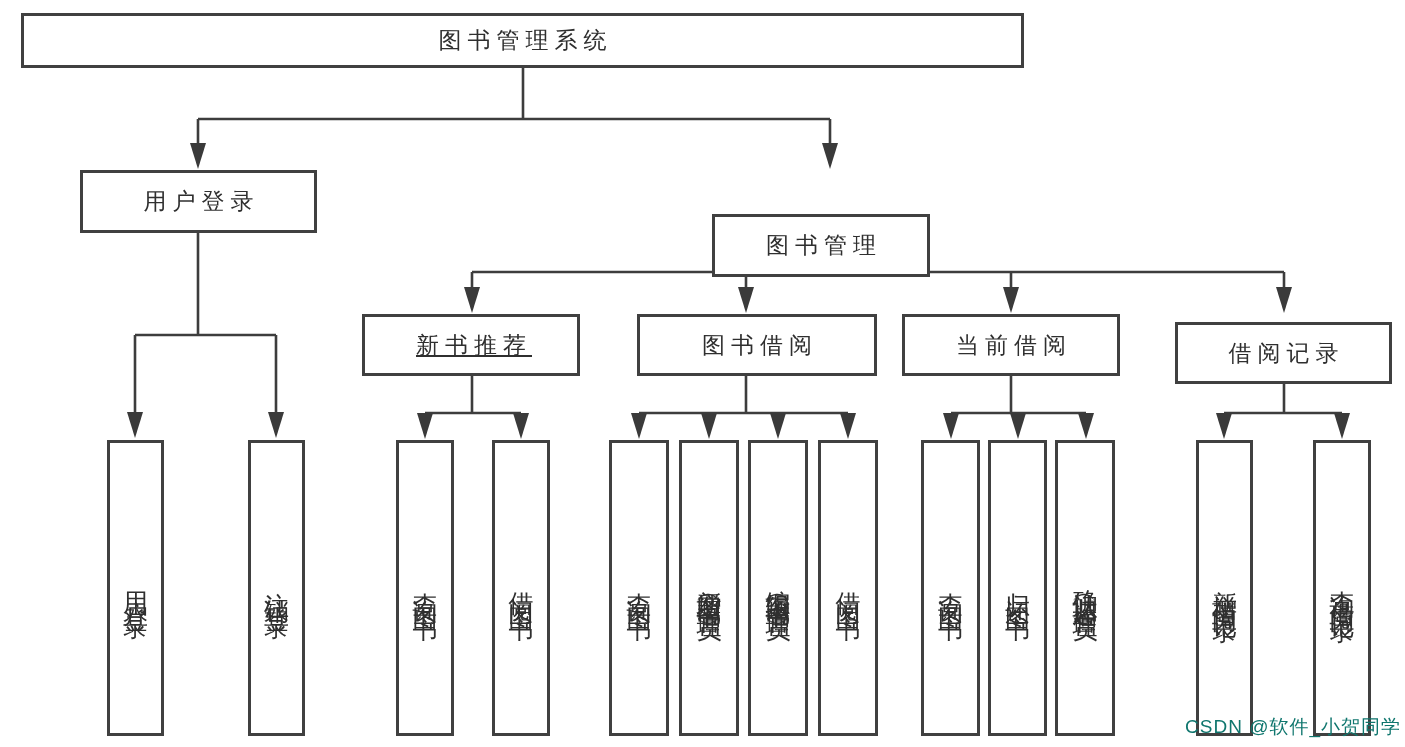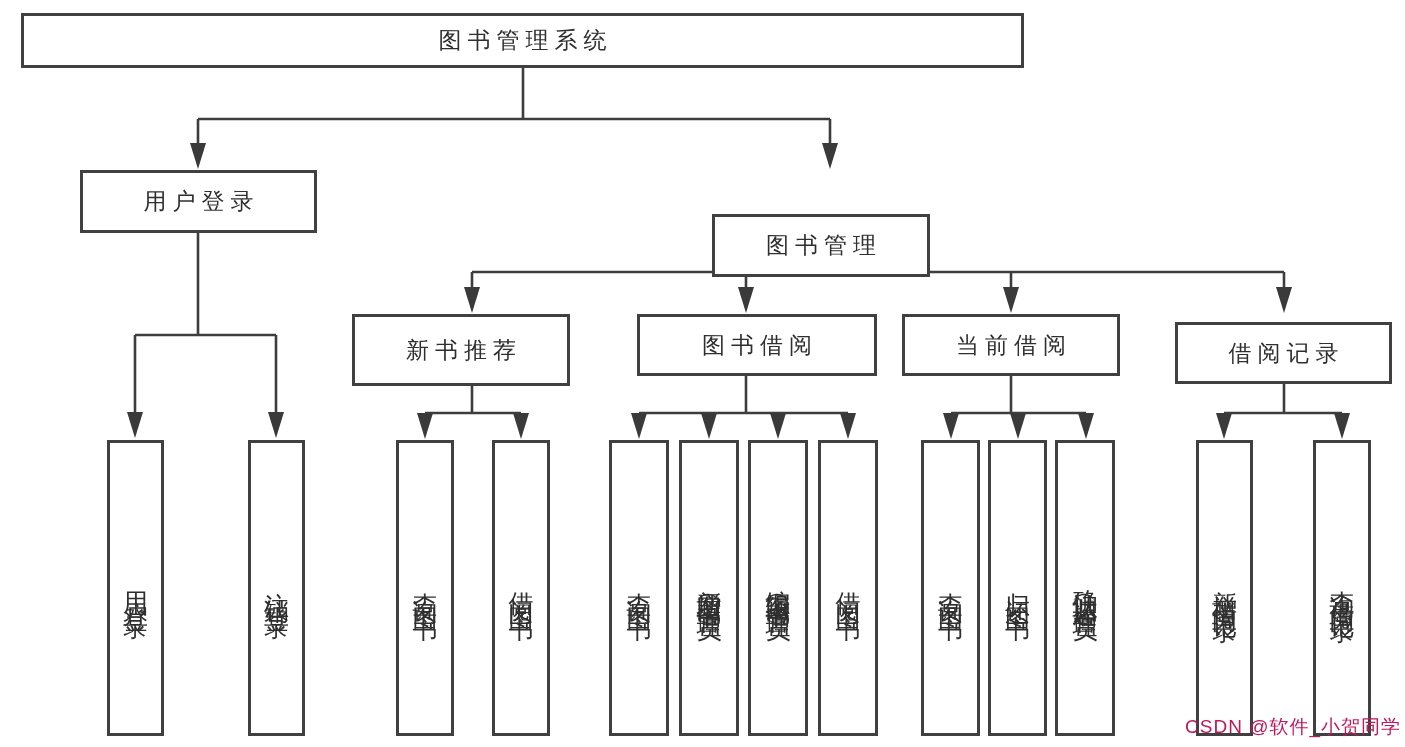--- a/index.html
+++ b/index.html
@@ -48,21 +48,21 @@
   }
   .v-short { letter-spacing: 8px; }
   .v-mid   { letter-spacing: 6px; }
   .v-long  { letter-spacing: 4px; }
   .watermark {
     position: absolute;
     right: 4px;
     top: 714px;
     font-size: 19px;
     letter-spacing: 1px;
-    color: #be185d;
+    color: #0f766e;
     white-space: nowrap;
     z-index: 5;
   }
   svg path {
     stroke: #3d3d3d;
     stroke-width: 2.6;
     fill: none;
   }
   svg polygon {
     fill: #3a3a3a;
@@ -115,21 +115,21 @@
       <polygon points="1216,413 1232,413 1224,439"></polygon>
       <polygon points="1334,413 1350,413 1342,439"></polygon>
     </g>
   </svg>
 
   <div class="node hnode" style="left:21px; top:13px; width:1003px; height:55px;">图书管理系统</div>
 
   <div class="node hnode" style="left:80px; top:170px; width:237px; height:63px;">用户登录</div>
   <div class="node hnode" style="left:712px; top:170px; width:218px; height:63px;margin-top:44px;">图书管理</div>
 
-  <div class="node hnode" style="left:352px; top:314px; width:218px; height:72px;">新书推荐</div>
+  <div class="node hnode" style="left:362px; top:314px; width:218px; height:62px;text-decoration:underline;">新书推荐</div>
   <div class="node hnode" style="left:637px; top:314px; width:240px; height:62px;">图书借阅</div>
   <div class="node hnode" style="left:902px; top:314px; width:218px; height:62px;">当前借阅</div>
   <div class="node hnode" style="left:1175px; top:322px; width:217px; height:62px;">借阅记录</div>
 
   <div class="node vnode v-short" style="left:107px; top:440px; width:57px; height:296px;">用户登录</div>
   <div class="node vnode v-short" style="left:248px; top:440px; width:57px; height:296px;">注销登录</div>
 
   <div class="node vnode v-short" style="left:396px; top:440px; width:58px; height:296px;">查询图书</div>
   <div class="node vnode v-short" style="left:492px; top:440px; width:58px; height:296px;">借阅图书</div>
 

